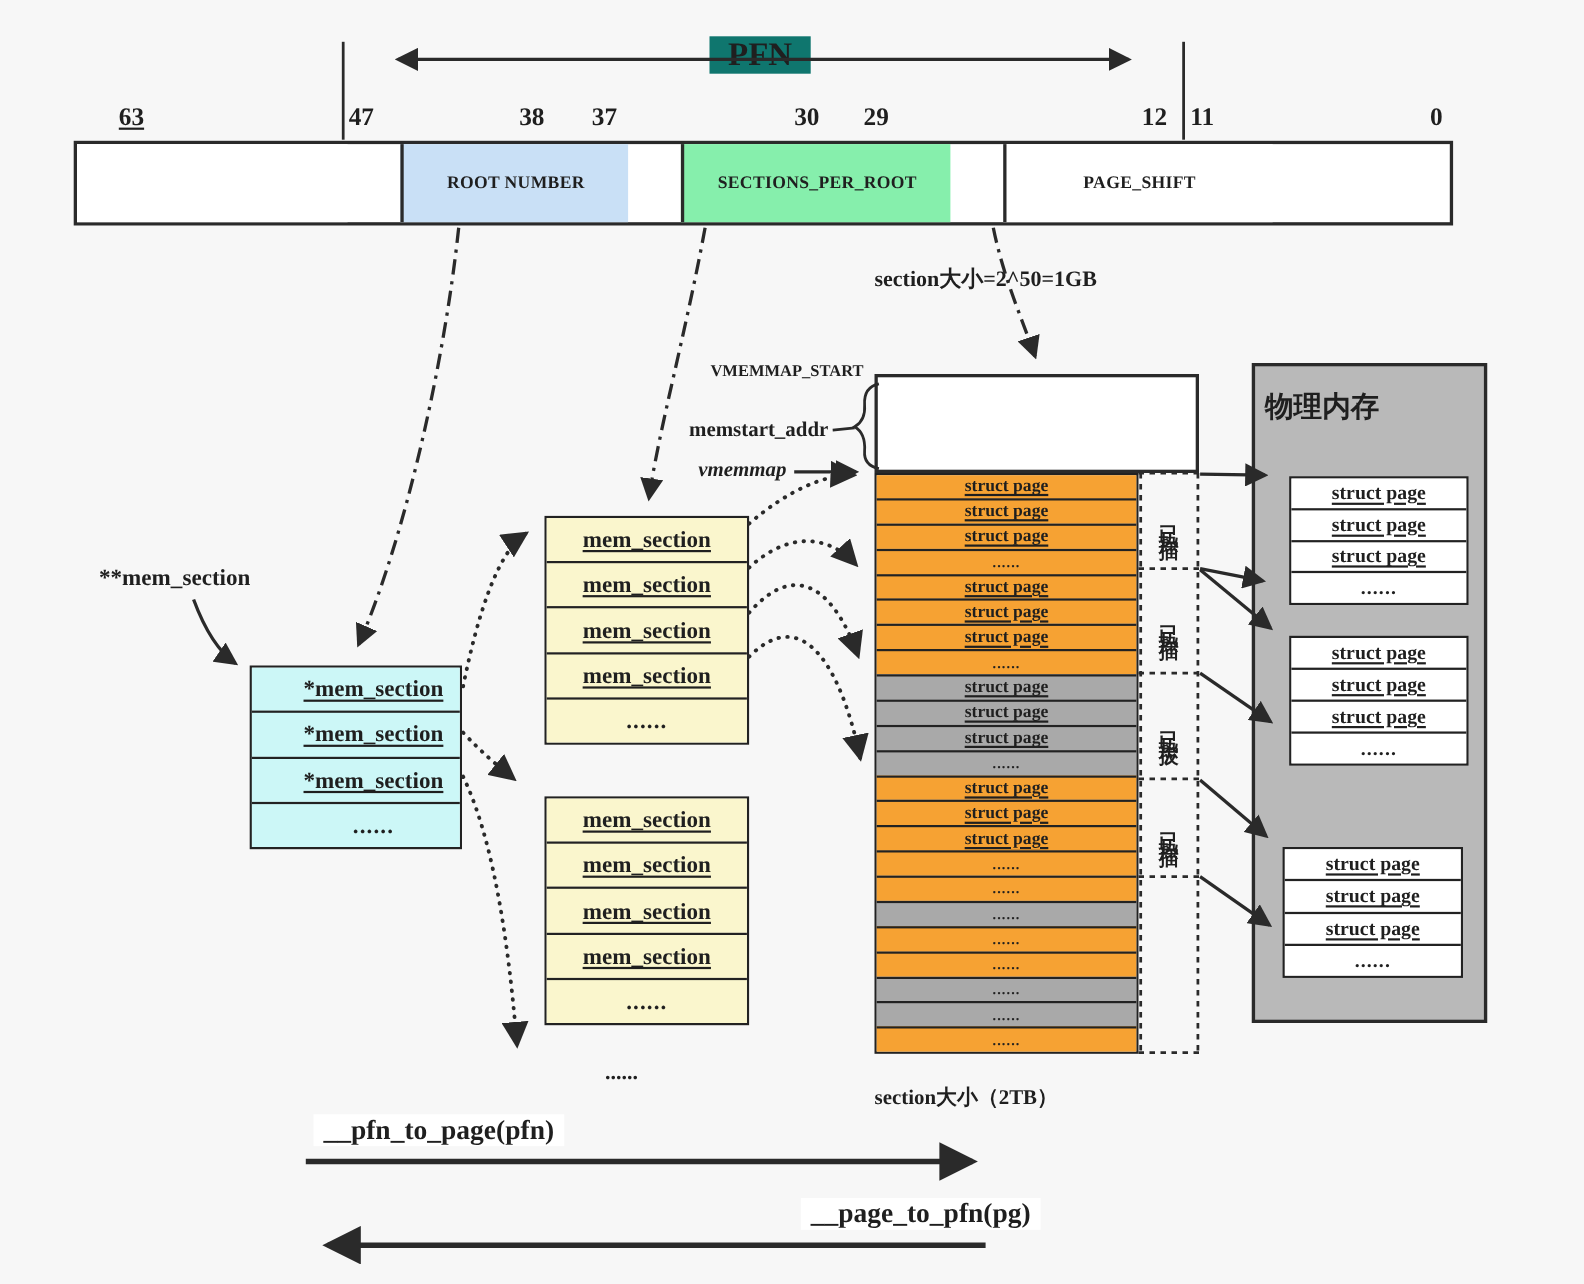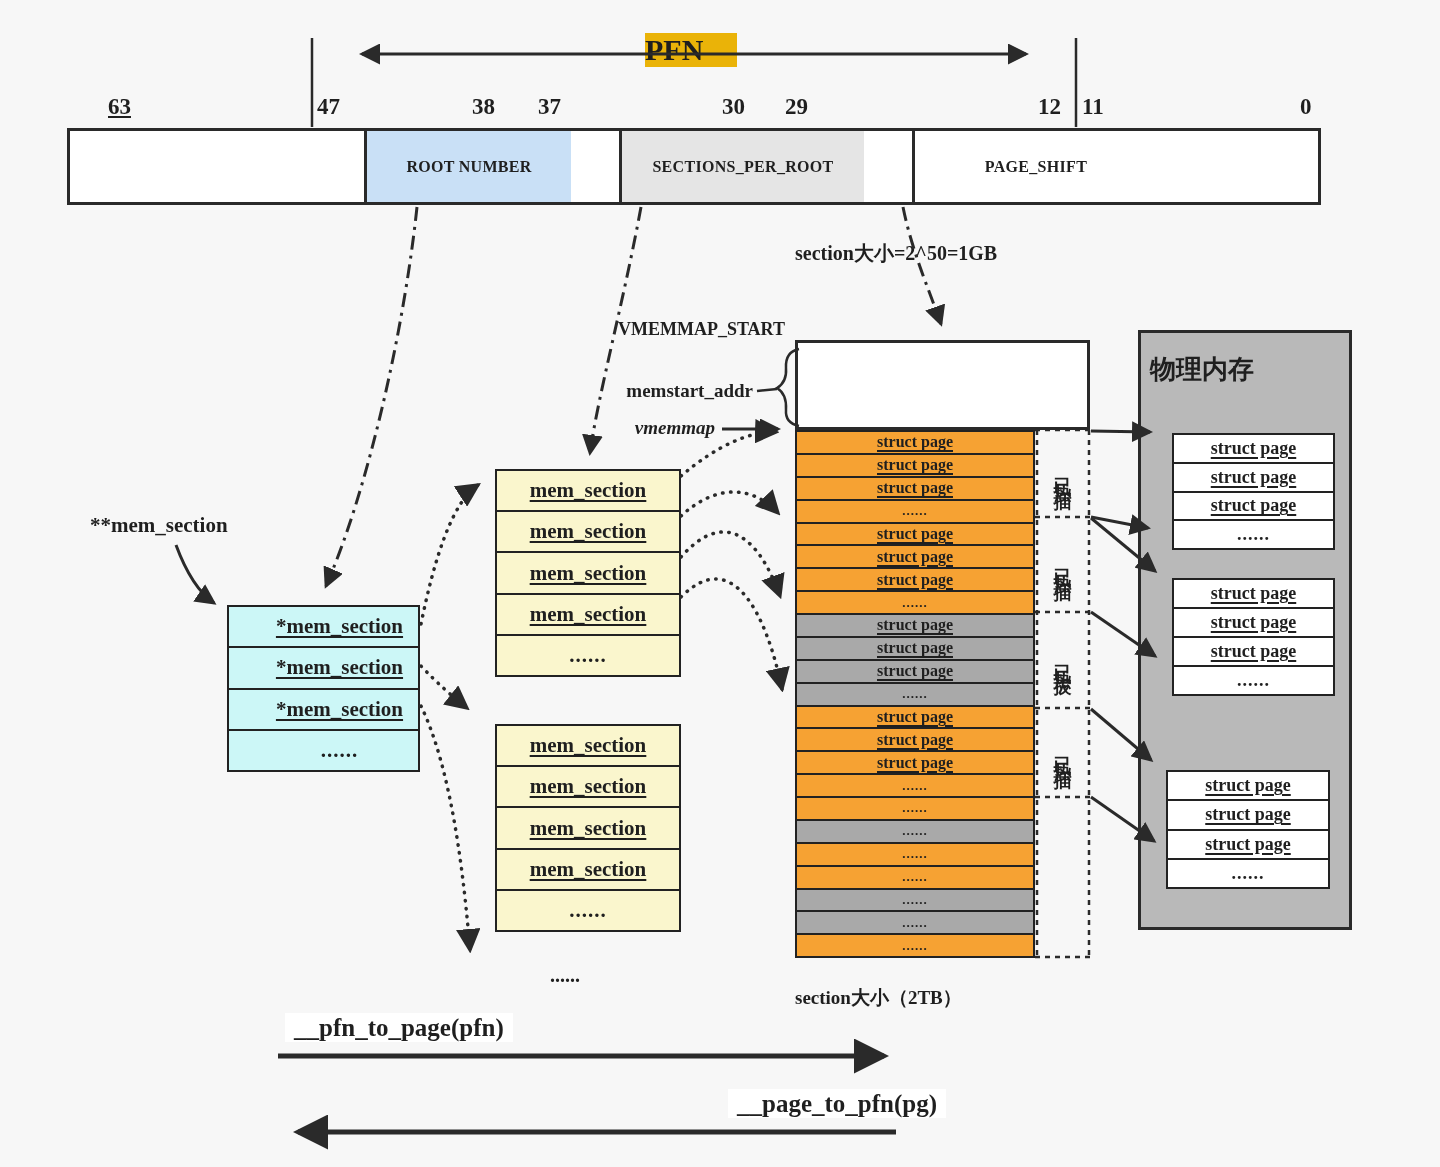--- a/index.html
+++ b/index.html
@@ -5,22 +5,22 @@
   html,body{margin:0;padding:0;background:#f7f7f7;}
   #canvas{position:relative;width:1440px;height:1167px;background:#f7f7f7;overflow:hidden;
           font-family:"Liberation Serif","DejaVu Serif",serif;color:#1f1f1f;font-weight:bold;}
   
   #bitfield{position:absolute;left:67px;top:128px;width:1254px;height:77px;border:3px solid #2a2a2a;
             box-sizing:border-box;display:flex;background:#fff;gap:48px;}
   .bf-sec{height:100%;display:flex;align-items:center;justify-content:center;
           font-size:16px;letter-spacing:.3px;box-sizing:border-box;}
   .bf-sec + .bf-sec{border-left:3px solid #2a2a2a;}
   .tick{position:absolute;top:94px;font-size:23px;}
-  #pfn-label{position:absolute;left:645px;top:33px;width:92px;
-             font-size:30px;background:#eab308;}
+  #pfn-label{position:absolute;left:645px;top:33px;width:92px;text-align:center;
+             font-size:30px;background:#0f766e;}
   
   .tbl{position:absolute;border:2.5px solid #222;box-sizing:border-box;display:flex;flex-direction:column;}
   .tbl .row{flex:1;display:flex;align-items:center;justify-content:center;box-sizing:border-box;}
   .tbl .row + .row{border-top:2.5px solid #222;}
   .tbl .row span{text-decoration:underline;text-underline-offset:3px;text-decoration-thickness:2px;}
   .tbl .row.dots span{text-decoration:none;letter-spacing:1px;}
   .cyan .row{background:#ccf7f7;font-size:21px;padding-left:32px;}
   .yellow .row{background:#faf6cd;font-size:21px;}
   .vm{border-width:2.5px;}
   .vm .row{font-size:16px;}
@@ -58,26 +58,26 @@
   <span class="tick" style="left:538px;">37</span>
   <span class="tick" style="left:722px;">30</span>
   <span class="tick" style="left:785px;">29</span>
   <span class="tick" style="left:1038px;">12</span>
   <span class="tick" style="left:1082px;">11</span>
   <span class="tick" style="left:1300px;">0</span>
 
   <div id="bitfield">
     <div class="bf-sec" style="width:246px;background:#ffffff;"></div>
     <div class="bf-sec" style="width:207px;background:#c9e0f6;">ROOT NUMBER</div>
-    <div class="bf-sec" style="width:245px;background:#e5e5e5;">SECTIONS_PER_ROOT</div>
+    <div class="bf-sec" style="width:245px;background:#86efac;">SECTIONS_PER_ROOT</div>
     <div class="bf-sec" style="width:245px;background:#ffffff;">PAGE_SHIFT</div>
   </div>
 
   <div class="lbl" style="left:795px;top:240px;font-size:20px;">section大小=2^50=1GB</div>
-  <div class="lbl r" style="left:600px;top:319px;width:185px;font-size:18px;">VMEMMAP_START</div>
+  <div class="lbl r" style="left:600px;top:330px;width:185px;font-size:15px;">VMEMMAP_START</div>
   <div class="lbl r" style="left:600px;top:380px;width:153px;font-size:19px;">memstart_addr</div>
   <div class="lbl r" style="left:600px;top:417px;width:115px;font-size:19px;font-style:italic;">vmemmap</div>
   <div class="lbl" style="left:90px;top:513px;font-size:21px;">**mem_section</div>
   <div class="lbl" style="left:550px;top:964px;font-size:20px;">......</div>
   <div class="lbl" style="left:795px;top:985px;font-size:19px;">section大小（2TB）</div>
   <div class="lbl" style="left:285px;top:1014px;font-size:25px;"><span class="hl">__pfn_to_page(pfn)</span></div>
   <div class="lbl" style="left:728px;top:1090px;font-size:25px;"><span class="hl">__page_to_pfn(pg)</span></div>
 
   <div class="tbl cyan" style="left:227px;top:605px;width:193px;height:167px;">
 

